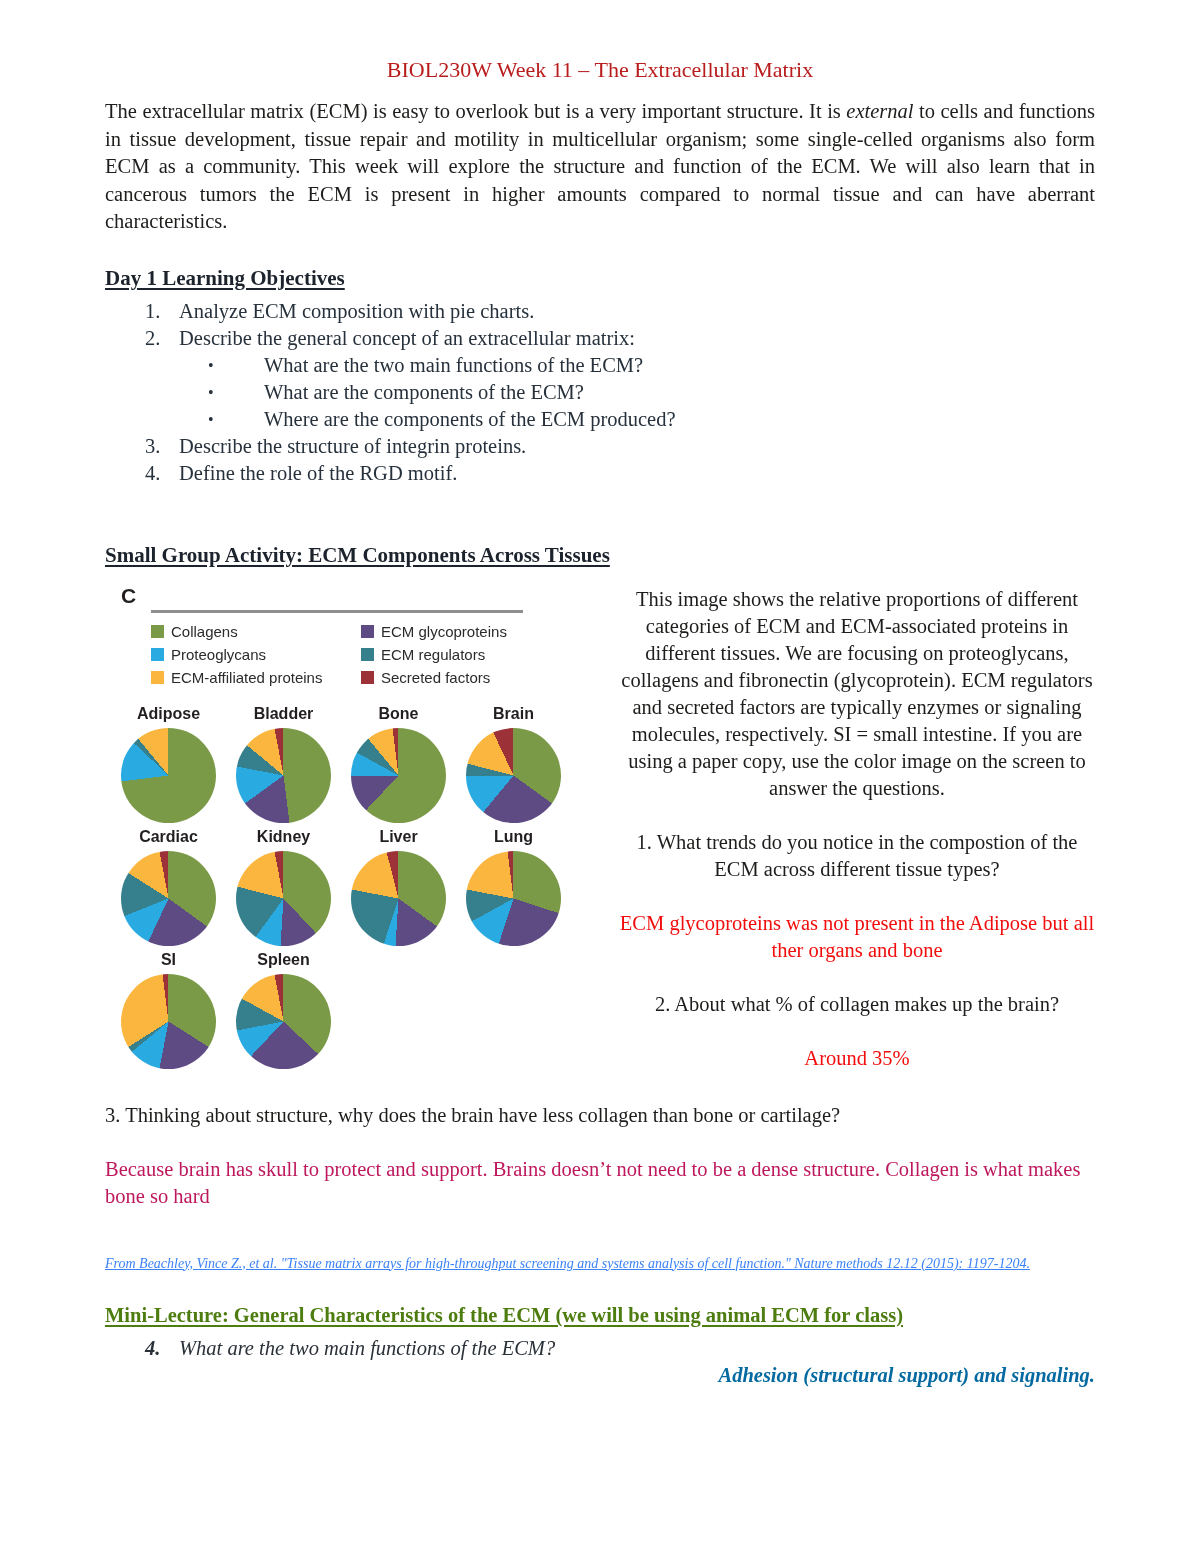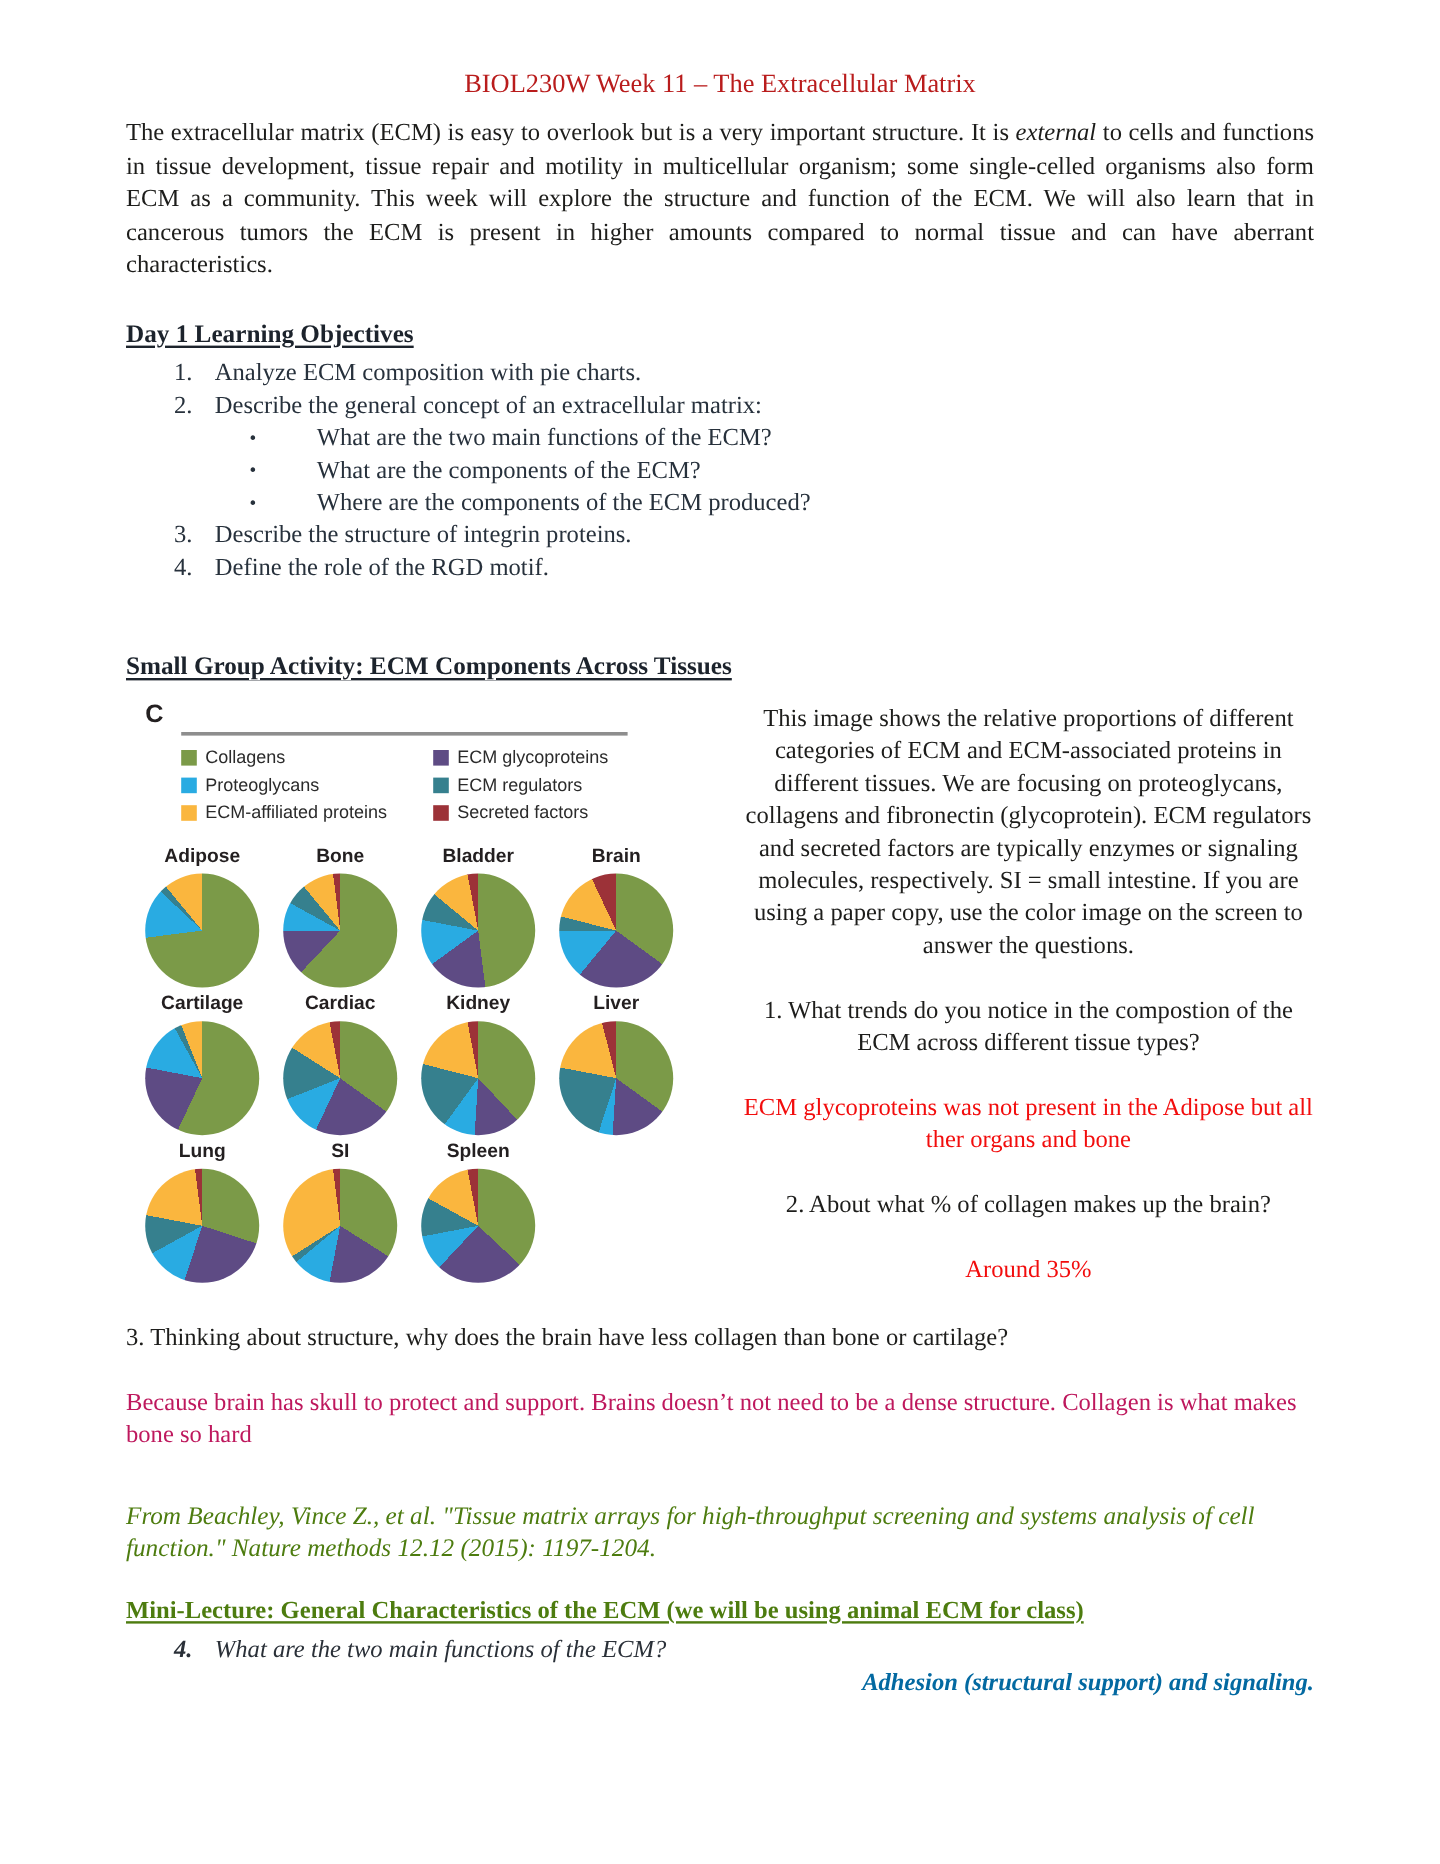--- a/index.html
+++ b/index.html
@@ -39,21 +39,21 @@
   .pie-label { font-size: 16px; font-weight: bold; color: #231f20; margin-bottom: 5px; }
   .pie { width: 95px; height: 95px; border-radius: 50%; }
 
   .text-col { flex: 1 1 auto; padding-left: 24px; font-size: 20.5px; line-height: 27px; color: #1d1d1b; text-align: center; }
   .text-col .block { margin-top: 27px; }
   .text-col .first { margin-top: 2px; }
 
   .q3 { margin-top: 30px; font-size: 20.5px; line-height: 27px; color: #1d1d1b; }
   .a3 { margin-top: 27px; font-size: 20.5px; line-height: 27px; }
 
-  .citation { margin-top: 40px; font-size: 21px; line-height: 27px; font-style: italic; color: #4d7c0f; }
+  .citation { margin-top: 40px; font-size: 14px; line-height: 27px; font-style: italic; color: #3b82f6; text-decoration: underline; }
 
   .mini-heading { margin-top: 27px; font-size: 20.5px; font-weight: bold; color: #4d7c0f;
     text-decoration: underline; text-decoration-thickness: 1.5px; text-underline-offset: 3px; }
   .mini-item { margin-top: 8px; margin-left: 40px; display: flex; font-size: 20.5px; line-height: 27px;
     font-style: italic; color: #2a3038; }
   .mini-item .num { width: 34px; flex: 0 0 34px; font-weight: bold; }
   .mini-answer { margin-left: 74px; font-size: 20.5px; line-height: 27px; font-style: italic; font-weight: bold; }
 </style>
 </head>
 <body>
@@ -132,34 +132,30 @@
           <span>Secreted factors</span>
         </div>
       </div>
 
       <div class="pies">
         <div class="pie-cell">
           <div class="pie-label">Adipose</div>
           <div class="pie" style="background: conic-gradient(rgb(123, 154, 72) 0%, rgb(123, 154, 72) 73%, rgb(94, 75, 132) 73%, rgb(94, 75, 132) 73%, rgb(41, 171, 226) 73%, rgb(41, 171, 226) 87%, rgb(54, 128, 142) 87%, rgb(54, 128, 142) 89%, rgb(250, 182, 62) 89%, rgb(250, 182, 62) 100%, rgb(156, 50, 56) 100%, rgb(156, 50, 56) 100%);"></div>
         </div>
         <div class="pie-cell">
+          <div class="pie-label">Bladder</div>
+          <div class="pie" style="background: conic-gradient(rgb(123, 154, 72) 0%, rgb(123, 154, 72) 48%, rgb(94, 75, 132) 48%, rgb(94, 75, 132) 65%, rgb(41, 171, 226) 65%, rgb(41, 171, 226) 78%, rgb(54, 128, 142) 78%, rgb(54, 128, 142) 86%, rgb(250, 182, 62) 86%, rgb(250, 182, 62) 97%, rgb(156, 50, 56) 97%, rgb(156, 50, 56) 100%);"></div>
+        </div>
+        <div class="pie-cell">
           <div class="pie-label">Bone</div>
           <div class="pie" style="background: conic-gradient(rgb(123, 154, 72) 0%, rgb(123, 154, 72) 62%, rgb(94, 75, 132) 62%, rgb(94, 75, 132) 75%, rgb(41, 171, 226) 75%, rgb(41, 171, 226) 83%, rgb(54, 128, 142) 83%, rgb(54, 128, 142) 89%, rgb(250, 182, 62) 89%, rgb(250, 182, 62) 98%, rgb(156, 50, 56) 98%, rgb(156, 50, 56) 100%);"></div>
         </div>
         <div class="pie-cell">
-          <div class="pie-label">Bladder</div>
-          <div class="pie" style="background: conic-gradient(rgb(123, 154, 72) 0%, rgb(123, 154, 72) 48%, rgb(94, 75, 132) 48%, rgb(94, 75, 132) 65%, rgb(41, 171, 226) 65%, rgb(41, 171, 226) 78%, rgb(54, 128, 142) 78%, rgb(54, 128, 142) 86%, rgb(250, 182, 62) 86%, rgb(250, 182, 62) 97%, rgb(156, 50, 56) 97%, rgb(156, 50, 56) 100%);"></div>
-        </div>
-        <div class="pie-cell">
           <div class="pie-label">Brain</div>
           <div class="pie" style="background: conic-gradient(rgb(123, 154, 72) 0%, rgb(123, 154, 72) 35%, rgb(94, 75, 132) 35%, rgb(94, 75, 132) 61%, rgb(41, 171, 226) 61%, rgb(41, 171, 226) 75%, rgb(54, 128, 142) 75%, rgb(54, 128, 142) 79%, rgb(250, 182, 62) 79%, rgb(250, 182, 62) 93%, rgb(156, 50, 56) 93%, rgb(156, 50, 56) 100%);"></div>
-        </div>
-        <div class="pie-cell">
-          <div class="pie-label">Cartilage</div>
-          <div class="pie" style="background: conic-gradient(rgb(123, 154, 72) 0%, rgb(123, 154, 72) 57%, rgb(94, 75, 132) 57%, rgb(94, 75, 132) 78%, rgb(41, 171, 226) 78%, rgb(41, 171, 226) 92%, rgb(54, 128, 142) 92%, rgb(54, 128, 142) 94%, rgb(250, 182, 62) 94%, rgb(250, 182, 62) 100%, rgb(156, 50, 56) 100%, rgb(156, 50, 56) 100%);"></div>
         </div>
         <div class="pie-cell">
           <div class="pie-label">Cardiac</div>
           <div class="pie" style="background: conic-gradient(rgb(123, 154, 72) 0%, rgb(123, 154, 72) 35%, rgb(94, 75, 132) 35%, rgb(94, 75, 132) 57%, rgb(41, 171, 226) 57%, rgb(41, 171, 226) 69%, rgb(54, 128, 142) 69%, rgb(54, 128, 142) 84%, rgb(250, 182, 62) 84%, rgb(250, 182, 62) 97%, rgb(156, 50, 56) 97%, rgb(156, 50, 56) 100%);"></div>
         </div>
         <div class="pie-cell">
           <div class="pie-label">Kidney</div>
           <div class="pie" style="background: conic-gradient(rgb(123, 154, 72) 0%, rgb(123, 154, 72) 38%, rgb(94, 75, 132) 38%, rgb(94, 75, 132) 51%, rgb(41, 171, 226) 51%, rgb(41, 171, 226) 60%, rgb(54, 128, 142) 60%, rgb(54, 128, 142) 79%, rgb(250, 182, 62) 79%, rgb(250, 182, 62) 97%, rgb(156, 50, 56) 97%, rgb(156, 50, 56) 100%);"></div>
         </div>
         <div class="pie-cell">

